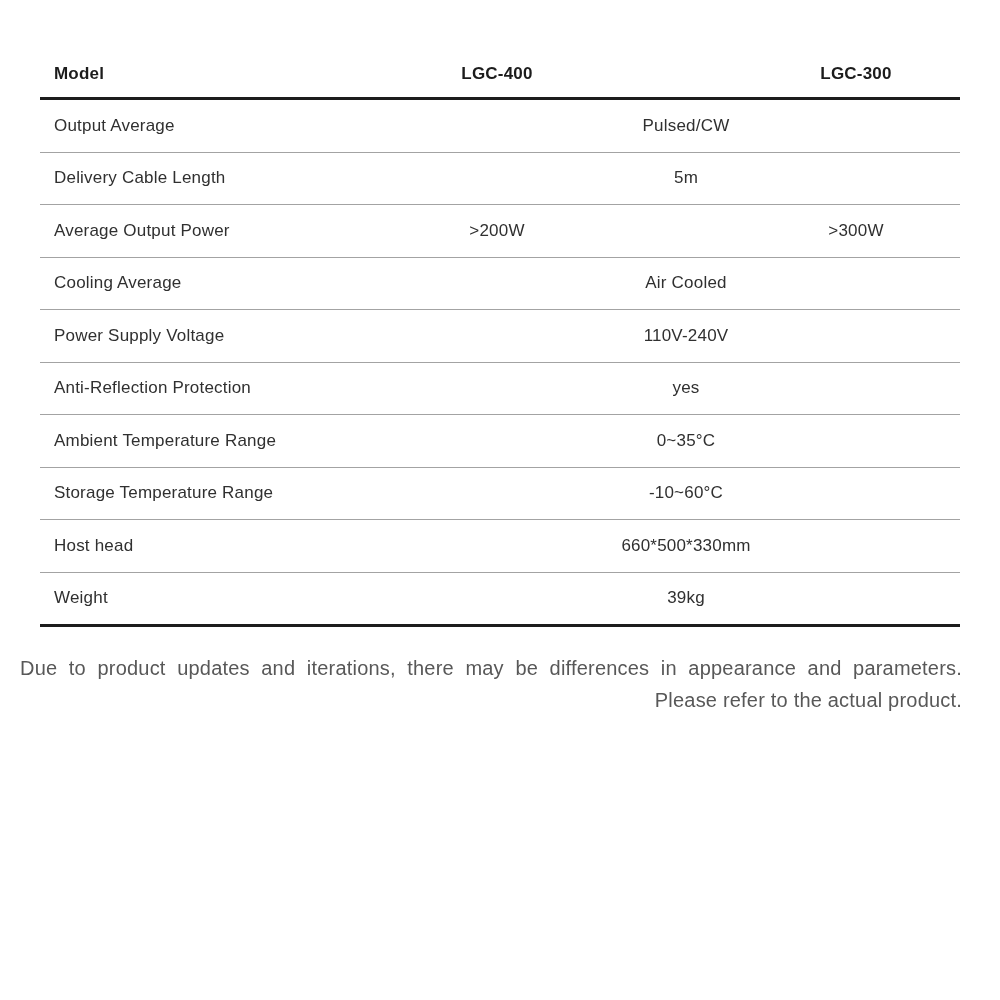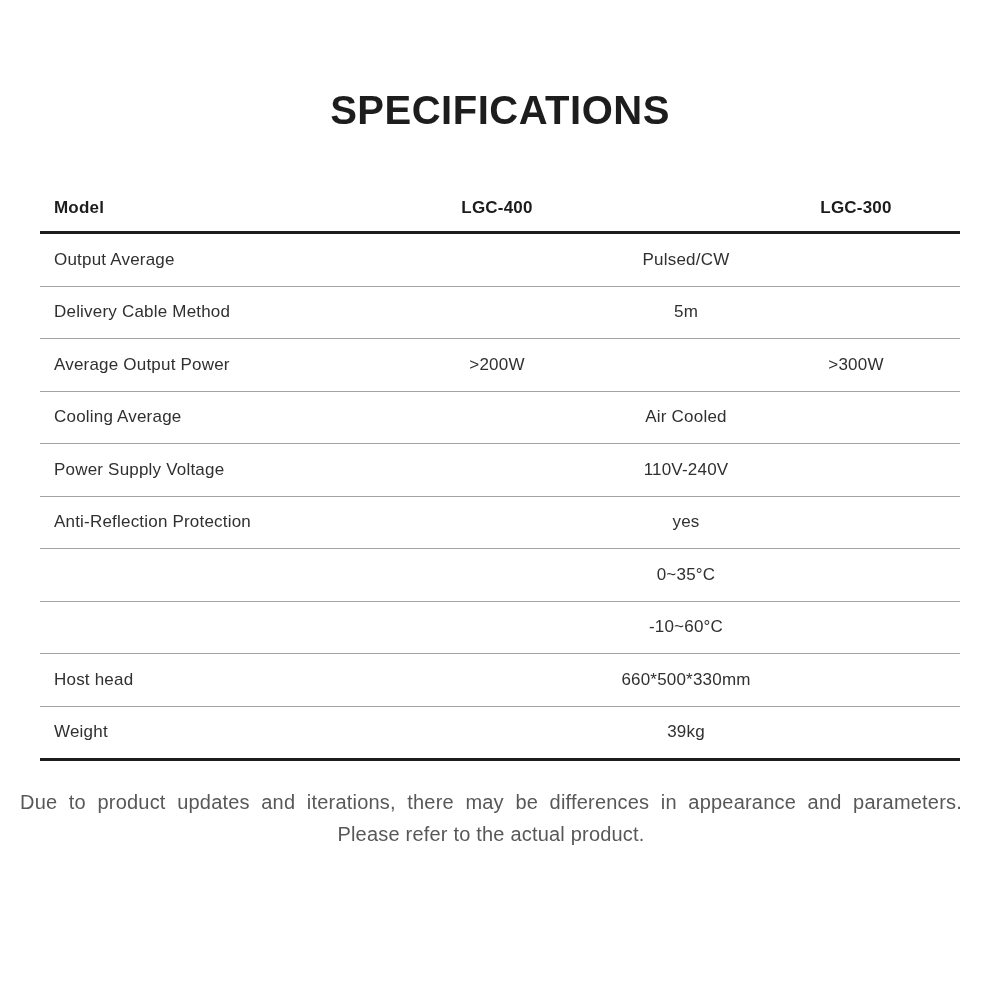--- a/index.html
+++ b/index.html
@@ -51,44 +51,43 @@
   .cell.c3     { left: 816px; transform: translate(-50%, -50%); }
   .cell.merged { left: 646px; transform: translate(-50%, -50%); }
   .disclaimer {
     margin: 26px 38px 0 20px;
     font-size: 20px;
     line-height: 31.5px;
     color: #585858;
     letter-spacing: 0.2px;
   }
   .disclaimer .line1 { text-align: justify; text-align-last: justify; }
-  .disclaimer .line2 { text-align: center; }
+  .disclaimer .line2 { text-align: right; }
 </style>
 </head>
 <body>
 
 <div class="page">
 
-  <h1 class="title">SPECIFICATIONS</h1>
 
   <div class="spec-table">
     <div class="row header-row">
       <span class="cell label">Model</span>
       <span class="cell c2">LGC-400</span>
       <span class="cell c3">LGC-300</span>
     </div>
     <div id="rows">
     <div class="row">
       <span class="cell label">Output Average</span>
       <span class="cell merged">Pulsed/CW</span>
 
     </div>
 
     <div class="row">
-      <span class="cell label">Delivery Cable Method</span>
+      <span class="cell label">Delivery Cable Length</span>
       <span class="cell merged">5m</span>
 
     </div>
 
     <div class="row">
       <span class="cell label">Average Output Power</span>
 
       <span class="cell c2">&gt;200W</span>
       <span class="cell c3">&gt;300W</span>
     </div>
@@ -106,25 +105,27 @@
     </div>
 
 
     <div class="row">
       <span class="cell label">Anti-Reflection Protection</span>
       <span class="cell merged">yes</span>
 
     </div>
 
     <div class="row">
+      <span class="cell label">Ambient Temperature Range</span>
       <span class="cell merged">0~35°C</span>
 
     </div>
 
     <div class="row">
+      <span class="cell label">Storage Temperature Range</span>
       <span class="cell merged">-10~60°C</span>
 
     </div>
 
 
     <div class="row">
       <span class="cell label">Host head</span>
       <span class="cell merged">660*500*330mm</span>
 
     </div>

